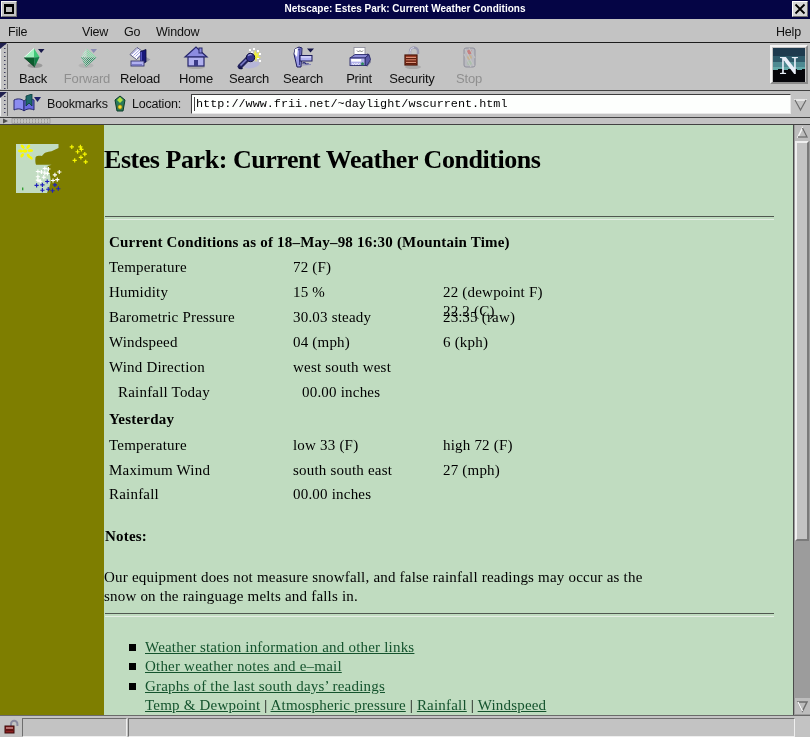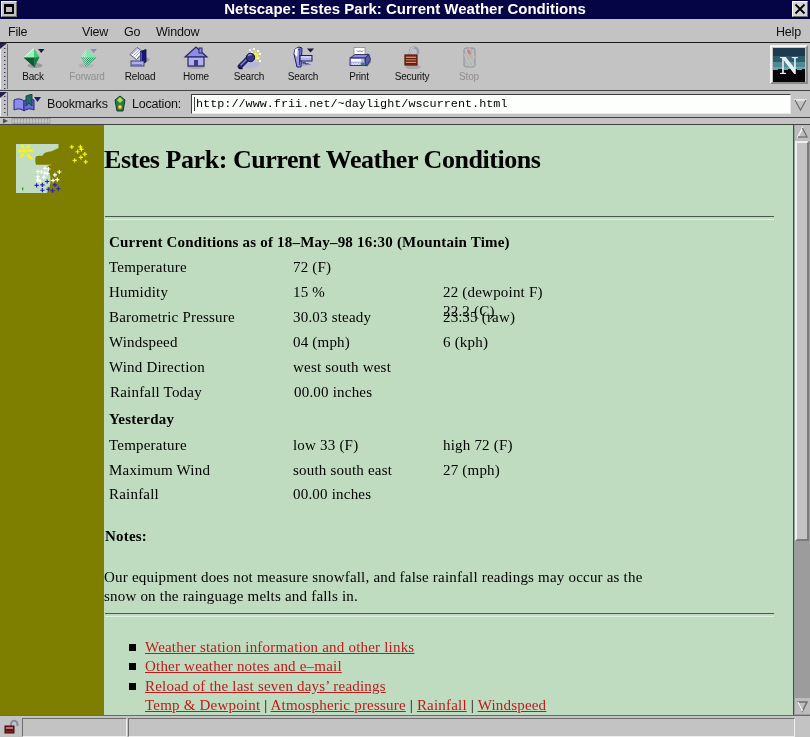--- a/index.html
+++ b/index.html
@@ -2,41 +2,41 @@
 <html><head>
 <meta charset="utf-8">
 <style>
   html,body{margin:0;padding:0;}
   #win{position:relative;width:810px;height:737px;background:#c3c3c3;overflow:hidden;
        font-family:"Liberation Sans",sans-serif;}
   .abs{position:absolute;}
   
   #titlebar{left:0;top:0;width:810px;height:19px;background:#050545;}
   #title-text{left:0;top:0;width:810px;height:19px;line-height:18px;text-align:center;
-     color:#fff;font-size:15px;font-weight:bold;}
+     color:#fff;font-size:10px;font-weight:bold;}
   
   #menubar{left:0;top:19px;width:810px;height:23px;background:#c3c3c3;border-bottom:1px solid #1c1c1c;}
   .menu{top:21px;height:23px;line-height:23px;font-size:12.5px;letter-spacing:-0.2px;color:#101010;}
   
   #toolbar{left:0;top:43px;width:810px;height:47px;background:#c3c3c3;border-bottom:1px solid #424242;}
-  .tlabel{top:28px;font-size:10px;letter-spacing:-0.2px;color:#101010;text-align:center;}
+  .tlabel{top:28px;font-size:13px;letter-spacing:-0.2px;color:#101010;text-align:center;}
   .dim{color:#8f8f8f;}
   .grippy{left:0;width:6px;background:#c3c3c3;border-left:1px solid #f2f2f2;border-right:1px solid #707070;
      background-image:repeating-linear-gradient(180deg,#3c3c5a 0 1.5px,rgba(0,0,0,0) 1.5px 4px);
      background-size:1.5px 100%;background-position:3px 0;background-repeat:no-repeat;}
   
   #locbar{left:0;top:91px;width:810px;height:26px;background:#c3c3c3;border-bottom:1px solid #424242;}
   
   #strip{left:0;top:118px;width:810px;height:6px;background:#c3c3c3;border-bottom:1px solid #424242;}
   
   #content{left:0;top:125px;width:793px;height:590px;background:#c0dcc0;
      font-family:"Liberation Serif",serif;}
   #sidebar{left:0;top:0;width:104px;height:590px;background:#7e7e00;}
   .ser{font-family:"Liberation Serif",serif;font-size:15px;letter-spacing:0.2px;color:#000;}
-  a.lnk{color:#b91c1c;text-decoration:underline;}
+  a.lnk{color:#14532d;text-decoration:underline;}
   .hr{height:2px;border-top:1px solid #4f584f;border-bottom:1px solid #e4eee4;}
 </style>
 </head>
 <body>
 <div id="win">
   <div class="abs" id="titlebar"></div>
   <div class="abs" id="title-text">Netscape: Estes Park: Current Weather Conditions</div>
   <div class="abs" style="left:1px;top:1px;width:14px;height:14px;background:#c3c3c3;border-top:1px solid #f2f2f2;border-left:1px solid #f2f2f2;border-right:1px solid #707070;border-bottom:1px solid #707070;">
     <div class="abs" style="left:2px;top:2px;width:10px;height:10px;background:#000;"></div>
     <div class="abs" style="left:4px;top:5px;width:6px;height:5px;background:#bdbdbd;"></div>
@@ -315,21 +315,21 @@
     </div>
   <div class="abs ser" style="top:333px;left:0;width:810px;height:19px;line-height:19px;">
     <span class="abs" style="left:109px;">Windspeed</span>
       <span class="abs" style="left:293px;">04 (mph)</span>
       <span class="abs" style="left:443px;">6 (kph)</span>
     </div>
   <div class="abs ser" style="top:358px;left:0;width:810px;height:19px;line-height:19px;">
     <span class="abs" style="left:109px;">Wind Direction</span>
       <span class="abs" style="left:293px;">west south west</span>
     </div>
-  <div class="abs ser" style="top:383px;left:1px;width:704px;height:19px;line-height:19px;">
+  <div class="abs ser" style="top:383px;left:9px;width:704px;height:19px;line-height:19px;">
     <span class="abs" style="left:109px;">Rainfall Today</span>
       <span class="abs" style="left:293px;">00.00 inches</span>
     </div>
   <div class="abs ser" style="top:410px;left:0;width:810px;height:19px;line-height:19px;font-weight:bold;">
     <span class="abs" style="left:109px;">Yesterday</span>
     </div>
   <div class="abs ser" style="top:436px;left:0;width:810px;height:19px;line-height:19px;">
     <span class="abs" style="left:109px;">Temperature</span>
       <span class="abs" style="left:293px;">low 33 (F)</span>
       <span class="abs" style="left:443px;">high 72 (F)</span>
@@ -346,21 +346,21 @@
 
   <div class="abs ser" style="left:105px;top:528px;font-weight:bold;">Notes:</div>
   <div class="abs ser" style="left:104px;top:568px;width:700px;line-height:19px;">Our equipment does not measure snowfall, and false rainfall readings may occur as the<br>snow on the rainguage melts and falls in.</div>
   <div class="abs hr" style="left:105px;top:613px;width:669px;"></div>
 
   <div class="abs" style="left:129px;top:644px;width:7px;height:7px;background:#000;"></div>
   <div class="abs ser" style="left:145px;top:638px;height:19px;line-height:19px;"><a class="lnk">Weather station information and other links</a></div>
   <div class="abs" style="left:129px;top:663px;width:7px;height:7px;background:#000;"></div>
   <div class="abs ser" style="left:145px;top:657px;height:19px;line-height:19px;"><a class="lnk">Other weather notes and e–mail</a></div>
   <div class="abs" style="left:129px;top:683px;width:7px;height:7px;background:#000;"></div>
-  <div class="abs ser" style="left:145px;top:677px;height:19px;line-height:19px;"><a class="lnk">Reload of the last seven days’ readings</a></div>
+  <div class="abs ser" style="left:145px;top:677px;height:19px;line-height:19px;"><a class="lnk">Graphs of the last south days’ readings</a></div>
   <div class="abs ser" style="left:145px;top:696px;height:19px;line-height:19px;"><a class="lnk">Temp &amp; Dewpoint</a> | <a class="lnk">Atmospheric pressure</a> | <a class="lnk">Rainfall</a> | <a class="lnk">Windspeed</a></div>
 
   <div class="abs" id="sbar" style="left:793px;top:125px;width:17px;height:590px;background:#9c9c9c;border-left:1px solid #4a4a4a;">
     <div class="abs" style="left:1px;top:0;width:15px;height:16px;background:#bdbdbd;">
       <svg width="15" height="16">
           <polygon points="7.5,3 12,12 3,12" fill="#bdbdbd" stroke="#f5f5f5" stroke-width="1.5"></polygon>
           <polyline points="3,12 12,12 7.5,3" fill="none" stroke="#6e6e6e" stroke-width="1.5"></polyline>
         </svg>
     </div>
     <div class="abs" style="left:1px;top:16px;width:14px;height:400px;background:#c3c3c3;border-top:2px solid #efefef;border-left:2px solid #efefef;border-right:2px solid #7a7a7a;border-bottom:2px solid #7a7a7a;box-sizing:border-box;"></div>

